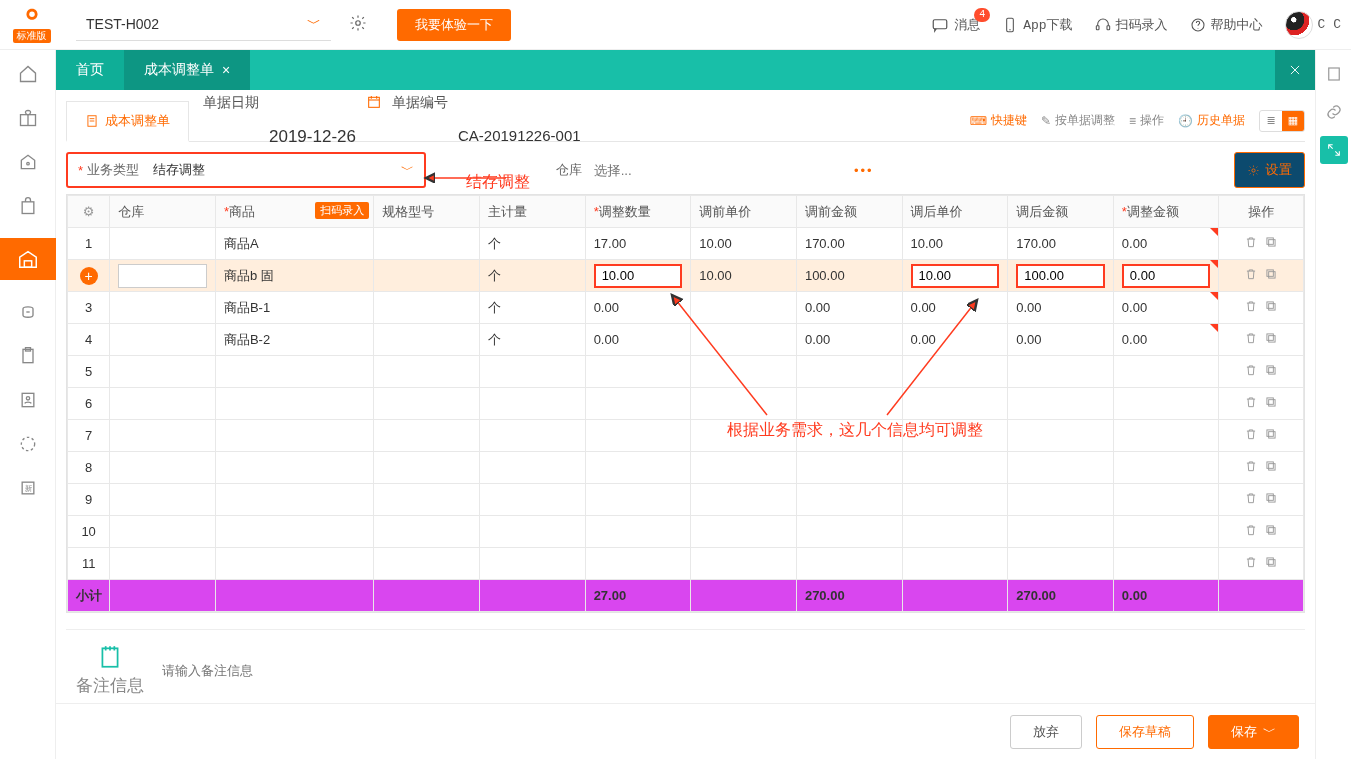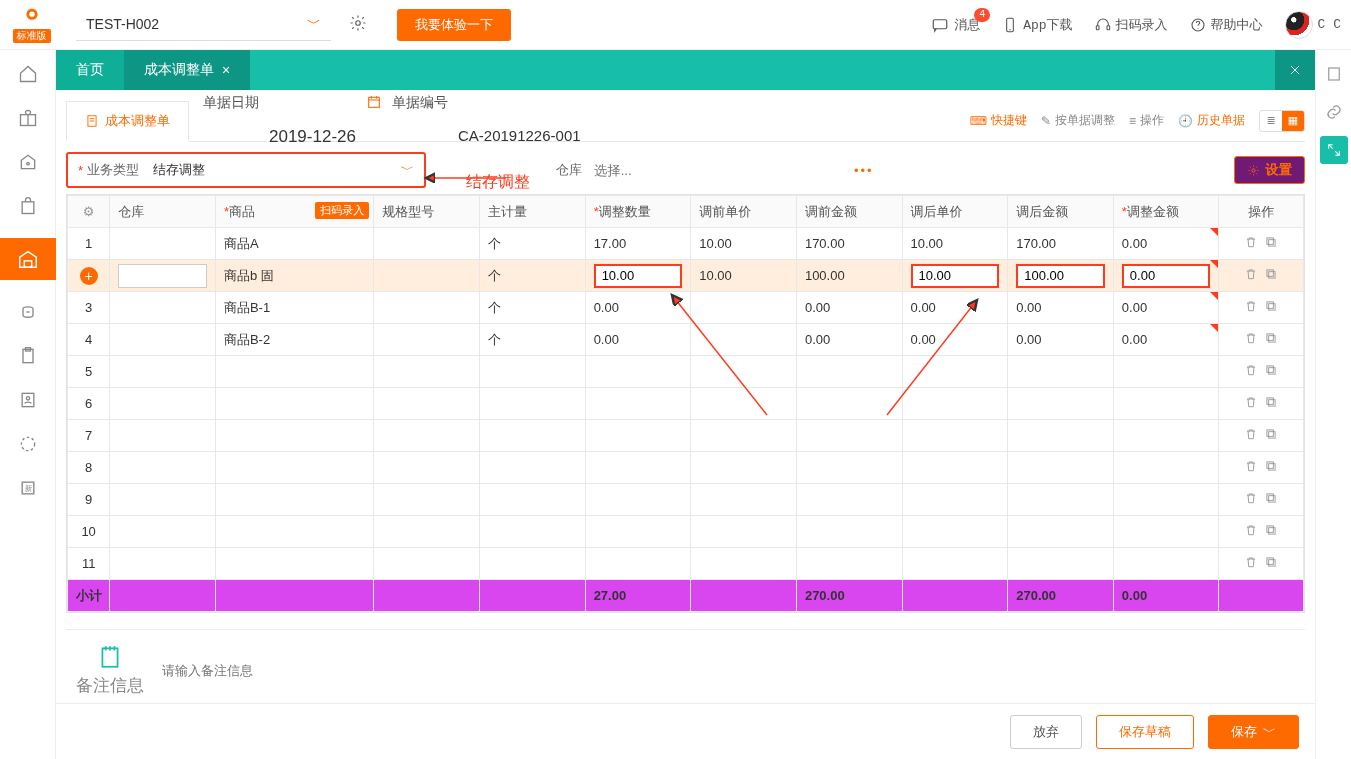--- a/index.html
+++ b/index.html
@@ -55,21 +55,21 @@
 
 .filterrow { display: flex; align-items: center; height: 50px; margin-top: 10px; gap: 30px; position: relative; }
 .biz-type { width: 360px; height: 36px; border: 2px solid #ff3b1f; border-radius: 3px; display: flex; align-items: center; padding: 0 10px; position: relative; }
 .biz-type .star { color: #ff3b1f; margin-right: 4px; }
 .biz-type .lbl { color: #666; margin-right: 14px; font-size: 13px; }
 .biz-type .val { color: #333; }
 .biz-type .chev { margin-left: auto; color: #ff6a00; }
 .wh-field { display: flex; align-items: center; gap: 12px; color: #666; margin-left: 100px; }
 .wh-field input { border: none; outline: none; color: #bbb; width: 200px; }
 .more-dots { color: #ff6a00; letter-spacing: 2px; cursor: pointer; margin-left: 30px; }
-.settings-btn { margin-left: auto; border: 1px solid #ff6a00; color: #ff6a00; background: #701a75; height: 28px; padding: 0 12px; border-radius: 3px; display: flex; align-items: center; gap: 5px; cursor: pointer; font-weight: bold; }
+.settings-btn { margin-left: auto; border: 1px solid #ff6a00; color: #ff6a00; background: #0c4a6e; height: 36px; padding: 0 12px; border-radius: 3px; display: flex; align-items: center; gap: 5px; cursor: pointer; }
 
 
 .anno { position: absolute; color: #ff3b1f; font-size: 16px; pointer-events: none; }
 
 
 .tablewrap { border: 1px solid #e3e3e3; margin-top: 6px; position: relative; }
 table { width: 100%; border-collapse: collapse; table-layout: fixed; }
 th, td { border: 1px solid #e8e8e8; height: 32px; padding: 0 8px; font-size: 13px; text-align: left; overflow: hidden; white-space: nowrap; }
 th { background: #fafafa; color: #555; font-weight: normal; position: relative; }
 th .star { color: #ff3b1f; }
@@ -625,20 +625,21 @@
               <td></td>
               <td>270.00</td>
               <td></td>
               <td>270.00</td>
               <td>0.00</td>
               <td></td>
             </tr>
           </tfoot>
         </table>
 
+        <div class="anno" style="left:660px;top:225px">根据业务需求，这几个信息均可调整</div>
         <svg class="anno-svg" style="left:520px;top:70px" width="470" height="170">
           <defs>
               <marker id="ah2" markerWidth="9" markerHeight="9" refX="7" refY="3.5" orient="auto">
                 <path d="M0 0L7 3.5L0 7z" fill="#ff3b1f"></path>
               </marker>
             </defs>
           <line x1="180" y1="150" x2="85" y2="30" stroke="#ff3b1f" stroke-width="1.5" marker-end="url(#ah2)"></line>
           <line x1="300" y1="150" x2="390" y2="35" stroke="#ff3b1f" stroke-width="1.5" marker-end="url(#ah2)"></line>
         </svg>
       </div>

